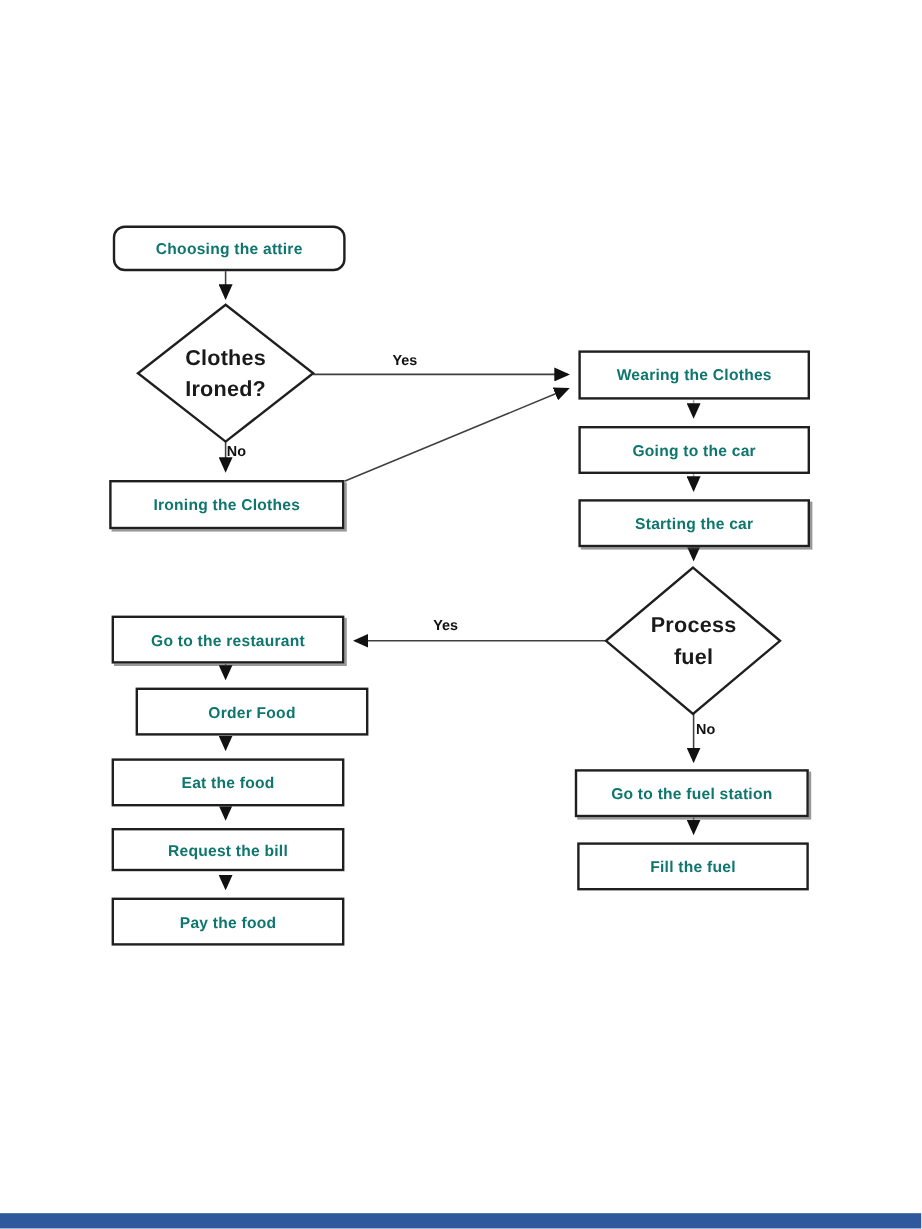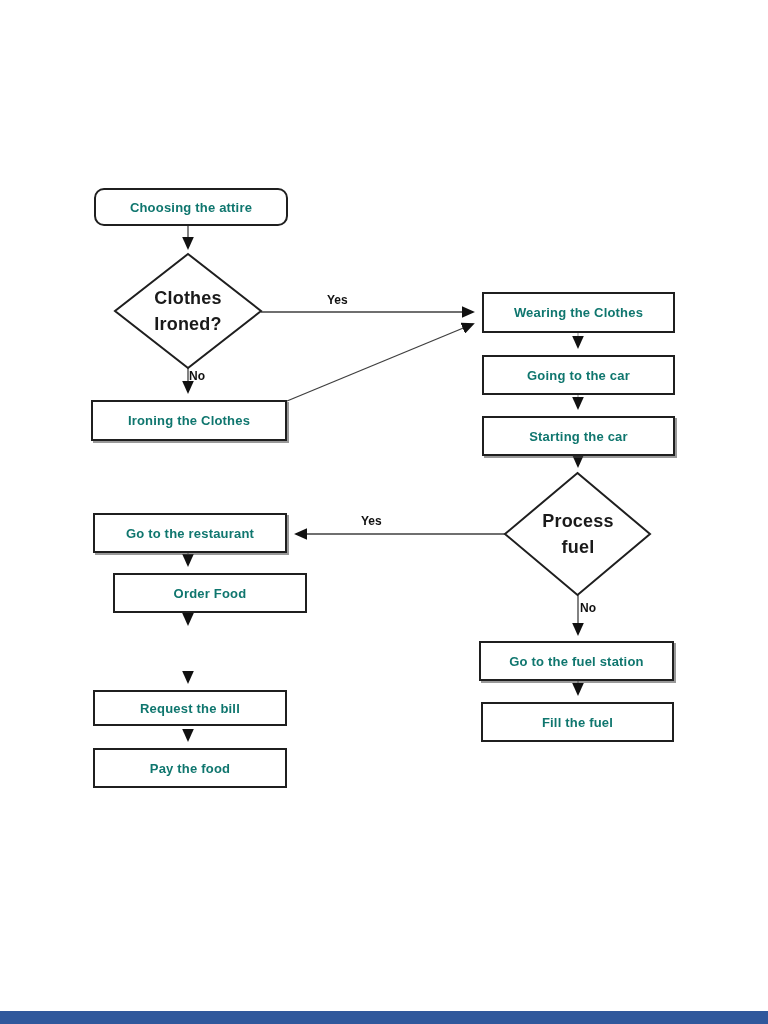--- a/index.html
+++ b/index.html
@@ -112,20 +112,21 @@
   <div class="node shadow" style="left:482px; top:416px; width:193px; height:40px;">Starting the car</div>
 
   <div class="node shadow" style="left:91px; top:400px; width:196px; height:41px;">Ironing the Clothes</div>
 
   <div class="diamond-label" style="left:538px; top:513px; width:80px; height:42px;">Process fuel</div>
 
   <div class="node shadow" style="left:93px; top:513px; width:194px; height:40px;text-align:center;">Go to the restaurant</div>
 
   <div class="node" style="left:93px; top:573px; width:194px; height:40px;margin-left:20px;">Order Food</div>
 
+  <div class="node" style="left:93px; top:632px; width:194px; height:40px;">Eat the food</div>
 
   <div class="node" style="left:93px; top:690px; width:194px; height:36px;">Request the bill</div>
 
   <div class="node" style="left:93px; top:748px; width:194px; height:40px;">Pay the food</div>
 
   <div class="node shadow" style="left:479px; top:641px; width:195px; height:40px;">Go to the fuel station</div>
 
   <div class="node" style="left:481px; top:702px; width:193px; height:40px;">Fill the fuel</div>
 
   <div class="edge-label" style="left:327px; top:293px;">Yes</div>

